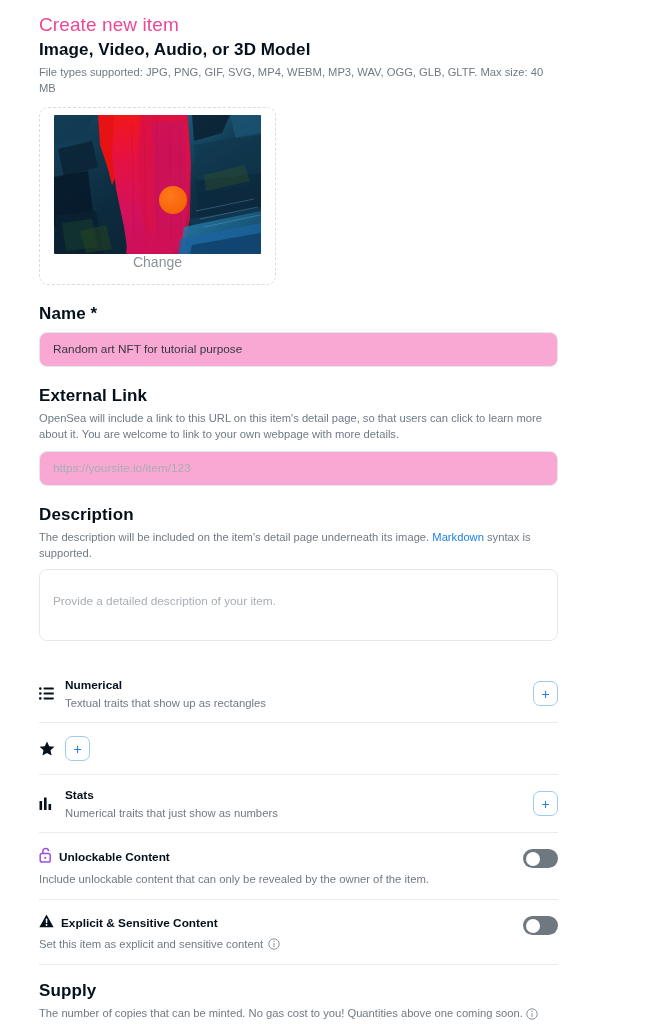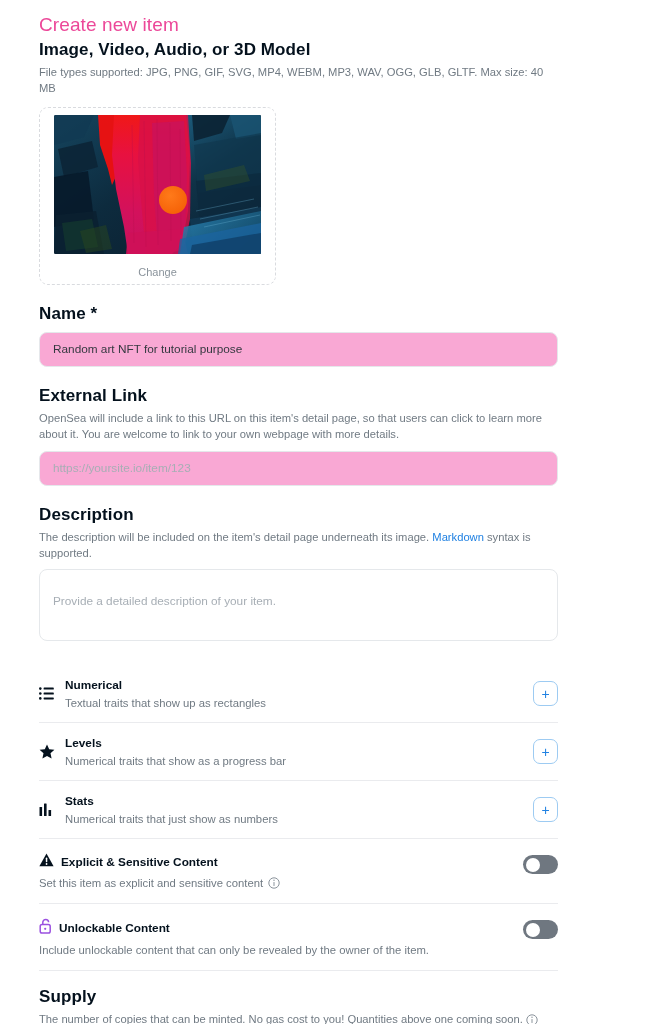--- a/index.html
+++ b/index.html
@@ -34,21 +34,21 @@
     border: 1.5px dashed #d9dbdf; border-radius: 9px;
     padding: 7px 7px 0 7px;
     display: flex; flex-direction: column; align-items: center;
   }
   .preview {
     width: 207px; height: 139px; border-radius: 2px;
     overflow: hidden; position: relative; background: #0e2434;
   }
   .preview svg { display: block; width: 100%; height: 100%; }
   .change-label {
-    font-size: 11px; color: #8a939b; margin-top: 12px;
+    font-size: 14px; color: #8a939b; 
   }
 
   
   .block { margin-top: 19px; }
   .text-input {
     margin-top: 8px; width: 519px; height: 35px;
     border: 1px solid #e5e8eb; border-radius: 8px;
     background: #f9a8d4; font-size: 11.8px; color: #353840;
     padding: 0 13px; font-family: "Liberation Sans", sans-serif;
     outline: none;
@@ -239,40 +239,57 @@
         </div>
         <button class="plus-btn">+</button>
       </div>
 
       <div class="trait-row">
         <div class="trait-icon">
           <svg width="16" height="15" viewBox="0 0 16 15" fill="#04111d">
             <path d="M8 0.4 L10.2 5.2 L15.4 5.8 L11.5 9.3 L12.6 14.5 L8 11.9 L3.4 14.5 L4.5 9.3 L0.6 5.8 L5.8 5.2 Z"></path>
           </svg>
         </div>
-        <div class="trait-text">
-          <div class="trait-title">Levels</div>
-          <div class="trait-sub">Numerical traits that show as a progress bar</div>
-        </div>
         <button class="plus-btn">+</button>
       </div>
 
       <div class="trait-row">
         <div class="trait-icon">
           <svg width="14" height="13" viewBox="0 0 14 13" fill="#04111d">
             <rect x="0.5" y="4" width="2.6" height="9" rx="0.5"></rect>
             <rect x="5" y="0.5" width="2.6" height="12.5" rx="0.5"></rect>
             <rect x="9.5" y="7" width="2.6" height="6" rx="0.5"></rect>
           </svg>
         </div>
         <div class="trait-text">
           <div class="trait-title">Stats</div>
           <div class="trait-sub">Numerical traits that just show as numbers</div>
         </div>
         <button class="plus-btn">+</button>
+      </div>
+    </div>
+
+    <div class="toggle-row">
+      <div class="toggle-left">
+        <div class="toggle-head">
+          <span>
+            <svg width="13" height="16" viewBox="0 0 13 16" fill="none" stroke="#9b51e0" stroke-width="1.5">
+              <rect x="1.2" y="6.6" width="10" height="8.4" rx="1.8"></rect>
+              <path d="M3.8 6.6 V4.3 a2.9 2.9 0 0 1 5.8 0"></path>
+              <circle cx="6.2" cy="10.8" r="1.1" fill="#9b51e0" stroke="none"></circle>
+            </svg>
+          </span>
+          <span class="toggle-title">Unlockable Content</span>
+        </div>
+        <div class="toggle-sub">
+          <span>Include unlockable content that can only be revealed by the owner of the item.</span>
+        </div>
+      </div>
+      <div class="switch">
+        <div class="knob"></div>
       </div>
     </div>
 
     <div class="toggle-row">
       <div class="toggle-left">
         <div class="toggle-head">
           <span>
             <svg width="15" height="14" viewBox="0 0 15 14" fill="#04111d">
               <path d="M7.5 0.6 L14.6 13.2 H0.4 Z"></path>
               <rect x="6.8" y="4.6" width="1.5" height="4.6" rx="0.7" fill="#ffffff"></rect>
@@ -290,41 +307,20 @@
               <circle cx="6" cy="3.3" r="0.7" fill="#8a939b" stroke="none"></circle>
             </svg>
           </span>
         </div>
       </div>
       <div class="switch">
         <div class="knob"></div>
       </div>
     </div>
 
-    <div class="toggle-row">
-      <div class="toggle-left">
-        <div class="toggle-head">
-          <span>
-            <svg width="13" height="16" viewBox="0 0 13 16" fill="none" stroke="#9b51e0" stroke-width="1.5">
-              <rect x="1.2" y="6.6" width="10" height="8.4" rx="1.8"></rect>
-              <path d="M3.8 6.6 V4.3 a2.9 2.9 0 0 1 5.8 0"></path>
-              <circle cx="6.2" cy="10.8" r="1.1" fill="#9b51e0" stroke="none"></circle>
-            </svg>
-          </span>
-          <span class="toggle-title">Unlockable Content</span>
-        </div>
-        <div class="toggle-sub">
-          <span>Include unlockable content that can only be revealed by the owner of the item.</span>
-        </div>
-      </div>
-      <div class="switch">
-        <div class="knob"></div>
-      </div>
-    </div>
-
     <div class="divider"></div>
 
     <div class="supply-block">
       <div class="field-label">Supply</div>
       <div class="field-help">
         <span>The number of copies that can be minted. No gas cost to you! Quantities above one coming soon.</span>
         <span class="info-icon">
           <svg width="12" height="12" viewBox="0 0 12 12" fill="none" stroke="#8a939b" stroke-width="1">
             <circle cx="6" cy="6" r="5.2"></circle>
             <rect x="5.5" y="5" width="1" height="4" rx="0.5" fill="#8a939b" stroke="none"></rect>

